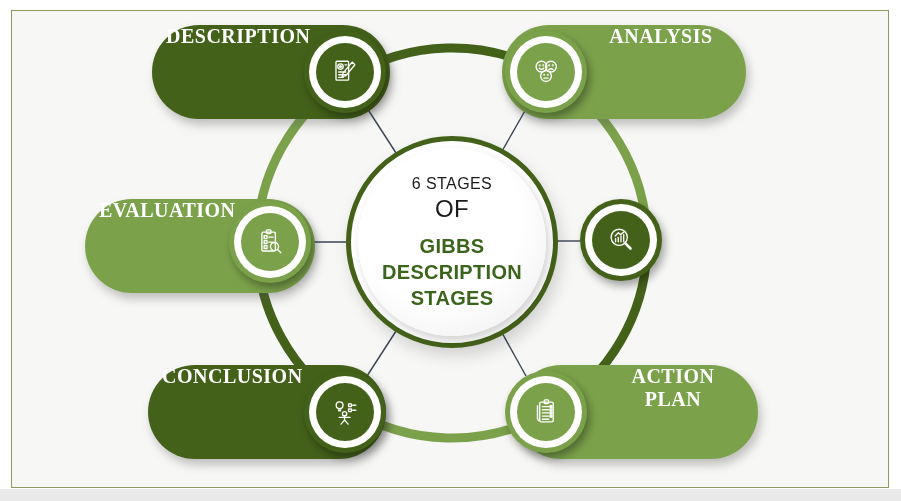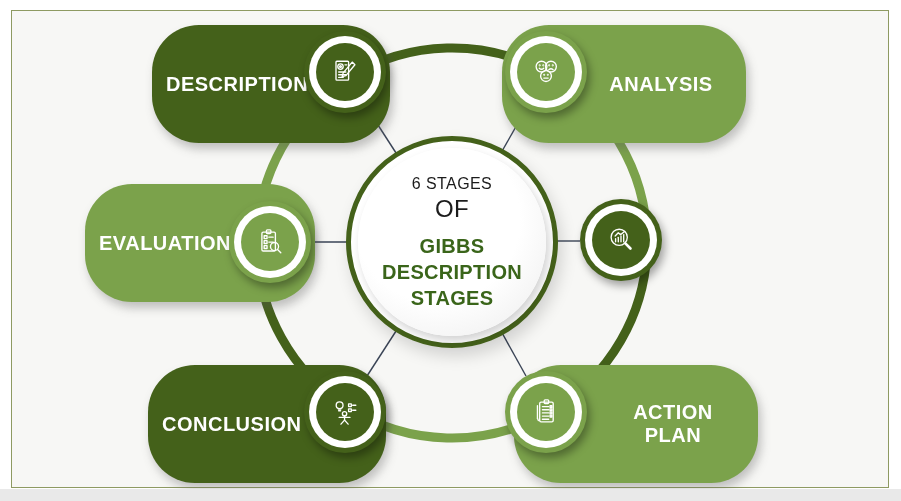--- a/index.html
+++ b/index.html
@@ -15,23 +15,24 @@
   }
   .bottom-strip{
     position:absolute;left:0;bottom:0;width:901px;height:12px;background:#e9e9e9;
   }
   svg.layer{position:absolute;left:0;top:0;}
   .arc{fill:none;stroke-width:9;}
   .arc.dark{stroke:#44611a;}
   .arc.light{stroke:#7ba24b;}
   .connector{stroke:#3a4456;stroke-width:1.4;}
   .pill{
-    position:absolute;height:118px;border-radius:47px;
-    display:flex;align-items:center;
+    position:absolute;height:94px;border-radius:47px;
+    display:flex;align-items:flex-start;
     box-shadow:3px 6px 10px rgba(90,90,90,0.35);
+    font-family:Liberation Serif, serif;
   }
   .pill.dark{background:#44611a;}
   .pill.light{background:#7ba24b;}
   .pill-label{
     color:#ffffff;font-weight:bold;font-size:20px;letter-spacing:0.5px;
     width:100%;text-align:center;
   }
   .pill.icon-right .pill-label{padding-right:88px;padding-left:14px;}
   .pill.icon-left .pill-label{padding-left:92px;padding-right:18px;}
   .badge{
@@ -92,21 +93,21 @@
     <line class="connector" x1="398" y1="328" x2="367" y2="376"></line>
     <line class="connector" x1="501" y1="331" x2="526" y2="376"></line>
   </svg>
 
   <div class="pill dark icon-right" style="left:152px;top:25px;width:238px;">
     <div class="pill-label">DESCRIPTION</div>
   </div>
   <div class="pill light icon-left" style="left:502px;top:25px;width:244px;">
     <div class="pill-label">ANALYSIS</div>
   </div>
-  <div class="pill light icon-right" style="left:85px;top:184px;width:230px;">
+  <div class="pill light icon-right" style="left:85px;top:199px;width:230px;">
     <div class="pill-label">EVALUATION</div>
   </div>
   <div class="pill dark icon-right" style="left:148px;top:365px;width:238px;">
     <div class="pill-label">CONCLUSION</div>
   </div>
   <div class="pill light icon-left" style="left:514px;top:365px;width:244px;">
     <div class="pill-label">ACTION PLAN</div>
   </div>
 
   <div class="badge dark" style="left:304px;top:31px;">

